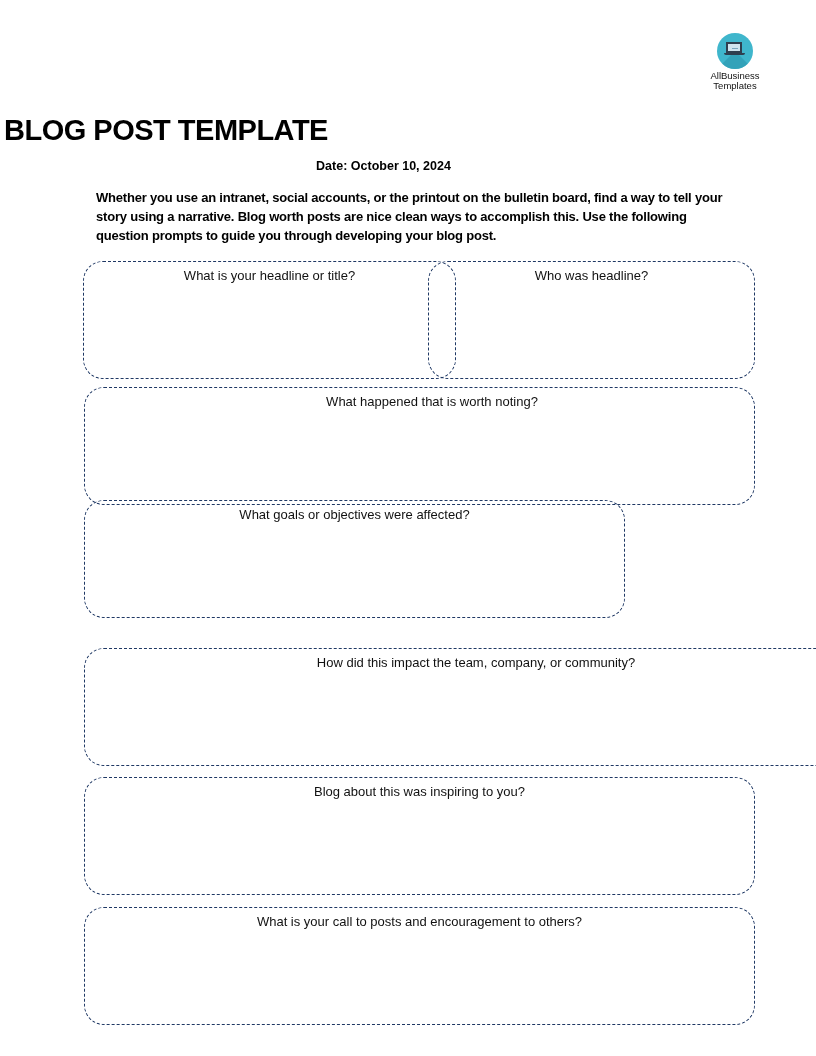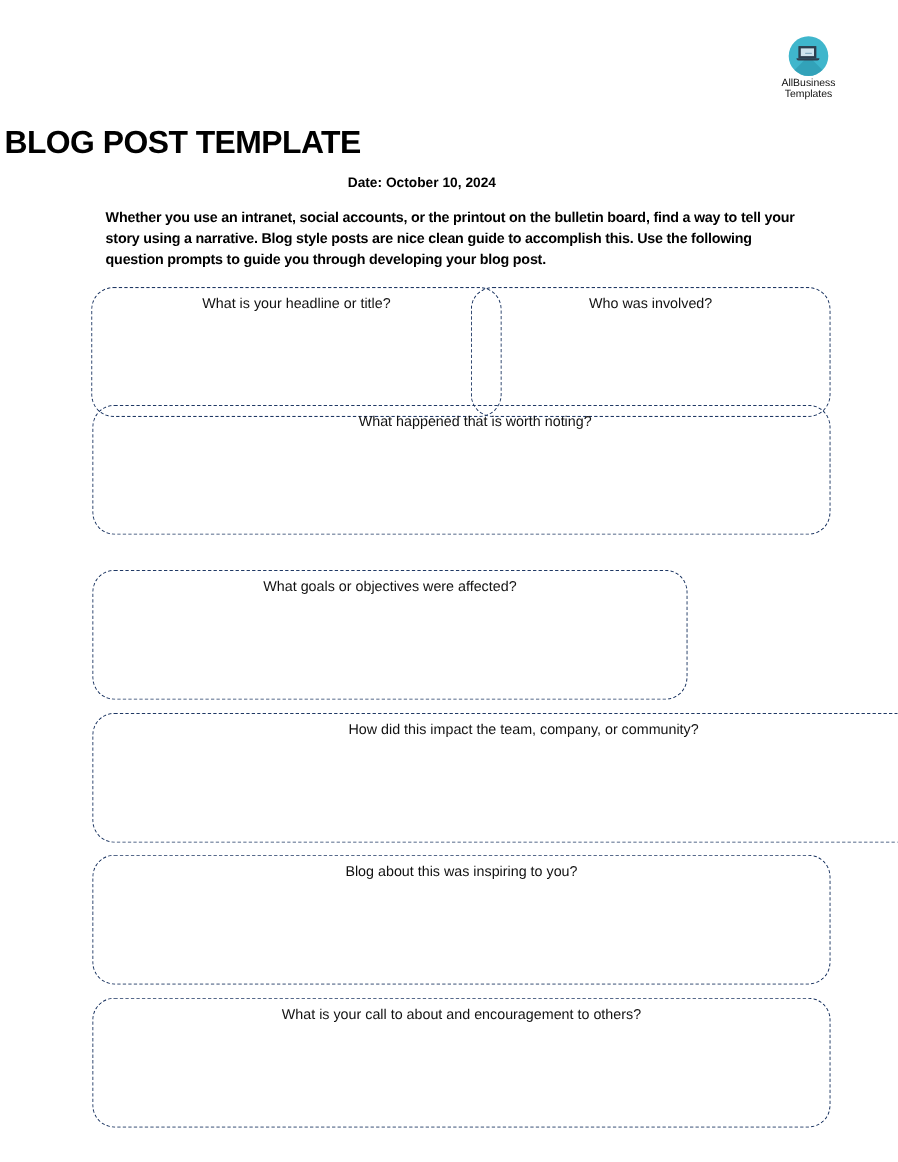--- a/index.html
+++ b/index.html
@@ -142,35 +142,35 @@
     <div class="base"></div>
   </div>
   <div class="logo-text">
     <div>AllBusiness</div>
     <div>Templates</div>
   </div>
 </div>
 
 <div class="title">BLOG POST TEMPLATE</div>
 <div class="date">Date: October 10, 2024</div>
-<div class="intro">Whether you use an intranet, social accounts, or the printout on the bulletin board, find a way to tell your story using a narrative. Blog style posts are nice clean guide to accomplish this. Use the following question prompts to guide you through developing your blog post.</div>
+<div class="intro">Whether you use an intranet, social accounts, or the printout on the bulletin board, find a way to tell your story using a narrative. Blog worth posts are nice clean ways to accomplish this. Use the following question prompts to guide you through developing your blog post.</div>
 
 <div class="box" style="left:83px; top:261px; width:373px; height:118px;">
   <span class="box-label">What is your headline or title?</span>
 </div>
 <div class="box" style="left:428px; top:261px; width:327px; height:118px;">
-  <span class="box-label">Who was involved?</span>
+  <span class="box-label">Who was headline?</span>
 </div>
-<div class="box" style="left:84px; top:368px; width:671px; height:118px;padding-left:25px;">
+<div class="box" style="left:84px; top:387px; width:671px; height:118px;padding-left:25px;">
   <span class="box-label">What happened that is worth noting?</span>
 </div>
-<div class="box" style="left:84px; top:518px; width:541px; height:118px;">
+<div class="box" style="left:84px; top:500px; width:541px; height:118px;">
   <span class="box-label">What goals or objectives were affected?</span>
 </div>
 <div class="box" style="left:84px; top:648px; width:784px; height:118px;">
   <span class="box-label">How did this impact the team, company, or community?</span>
 </div>
 <div class="box" style="left:84px; top:777px; width:671px; height:118px;">
   <span class="box-label">Blog about this was inspiring to you?</span>
 </div>
 <div class="box" style="left:84px; top:907px; width:671px; height:118px;">
-  <span class="box-label">What is your call to about and encouragement to others?</span>
+  <span class="box-label">What is your call to posts and encouragement to others?</span>
 </div>
 
 </body></html>

